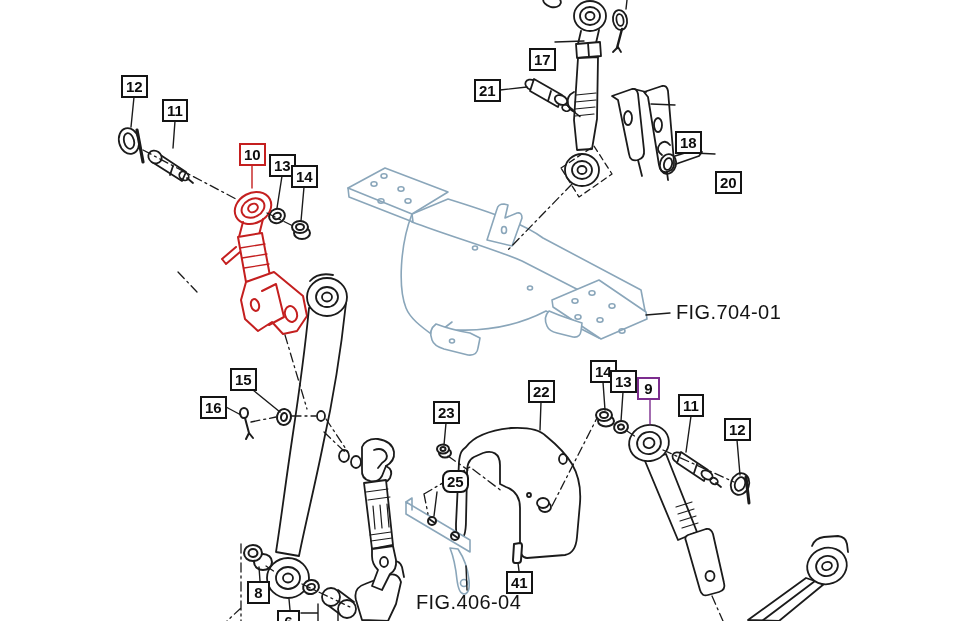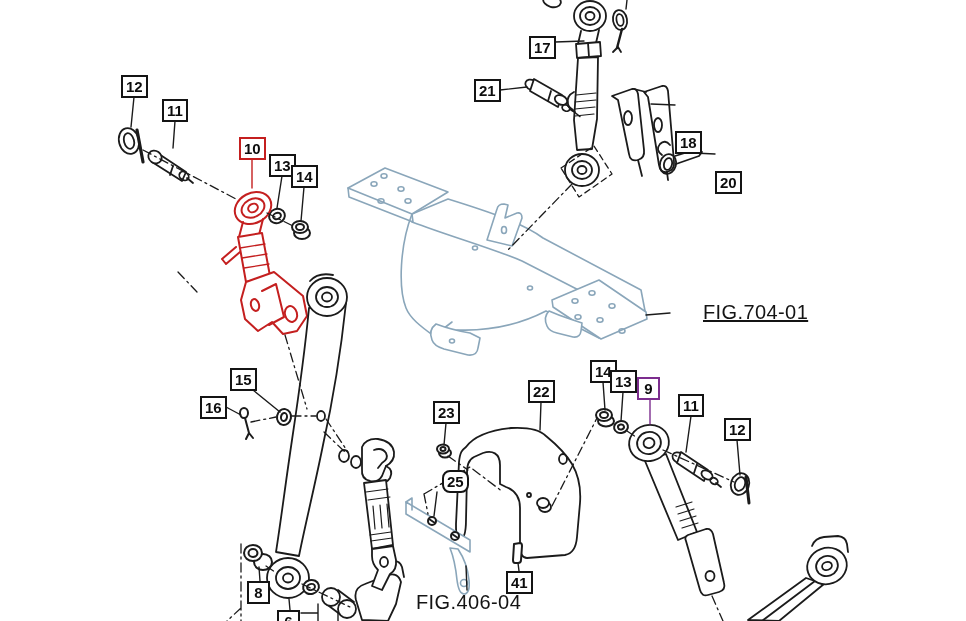--- a/index.html
+++ b/index.html
@@ -2,25 +2,25 @@
 <html><head>
 <meta charset="utf-8">
 <style>
   html,body{margin:0;padding:0;background:#e9e9e9;}
   #stage{position:relative;width:966px;height:621px;background:#ffffff;overflow:hidden;
          font-family:"Liberation Sans",sans-serif;}
   #art{position:absolute;left:0;top:0;}
   .callout{position:absolute;box-sizing:border-box;min-width:23px;height:23px;padding:0 3px;
            border:2px solid #141414;background:#fff;color:#0d0d0d;
            font:700 15px/19px "Liberation Sans",sans-serif;text-align:center;z-index:5;}
-  .callout.red{border-color:#c41f1f;}
+  .callout.red{border-color:#c41f1f;margin-top:6px;}
   .callout.purple{border-color:#7c2d8e;}
   .fig-label{position:absolute;color:#141414;font:400 20px/22px "Liberation Sans",sans-serif;
              letter-spacing:.4px;z-index:5;}
-  #fig-704{left:703px;top:301px;text-decoration:underline;}
+  #fig-704{left:676px;top:301px;}
   #fig-406{left:416px;top:591px;}
 </style>
 </head>
 <body>
 
 <div id="stage">
 
   <svg id="art" width="966" height="621" viewBox="0 0 966 621" fill="none" stroke="#1b1b1b" stroke-width="1.8" stroke-linecap="round" stroke-linejoin="round">
 
     <g stroke="#8aa6ba" stroke-width="1.6">
@@ -307,21 +307,21 @@
       <path d="M338,612 L338,621"></path>
     </g>
   </svg>
 
   <div id="callout-layer">
       <div class="callout" style="left: 121px; top: 75px;">12</div>
       <div class="callout" style="left: 162px; top: 99px;">11</div>
       <div class="callout red" style="left: 239px; top: 137px;">10</div>
       <div class="callout" style="left: 269px; top: 154px;">13</div>
       <div class="callout" style="left: 291px; top: 165px;">14</div>
-      <div class="callout" style="left: 529px; top: 36px; text-align: right;">17</div>
+      <div class="callout" style="left: 529px; top: 48px; text-align: right;">17</div>
       <div class="callout" style="left: 474px; top: 79px;">21</div>
       <div class="callout" style="left: 675px; top: 94px; margin-top: 37px;">18</div>
       <div class="callout" style="left: 715px; top: 143px; margin-top: 28px;">20</div>
       <div class="callout" style="left: 230px; top: 368px; text-align: center;">15</div>
       <div class="callout" style="left: 200px; top: 396px;">16</div>
       <div class="callout" style="left: 247px; top: 581px;">8</div>
       <div class="callout" style="left: 277px; top: 610px;">6</div>
       <div class="callout" style="left: 433px; top: 401px; text-align: center;">23</div>
       <div class="callout" style="left: 528px; top: 380px;">22</div>
       <div class="callout" style="left: 442px; top: 470px; border-radius: 8px;">25</div>

